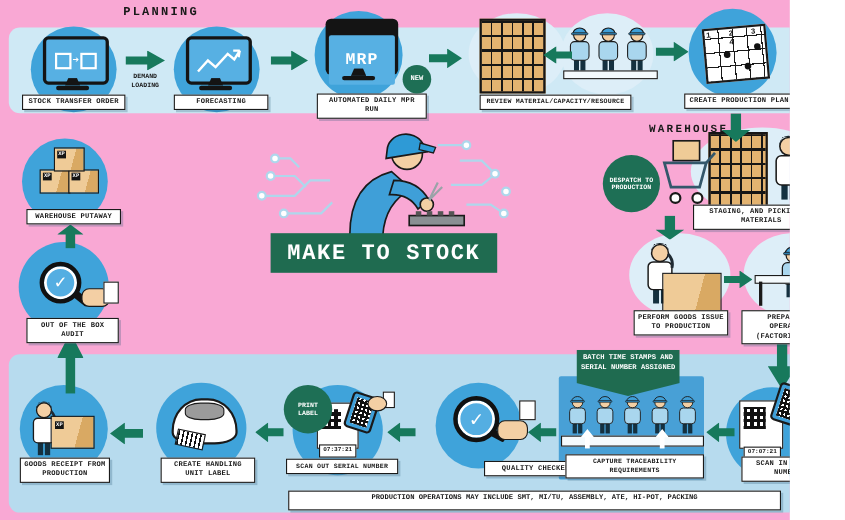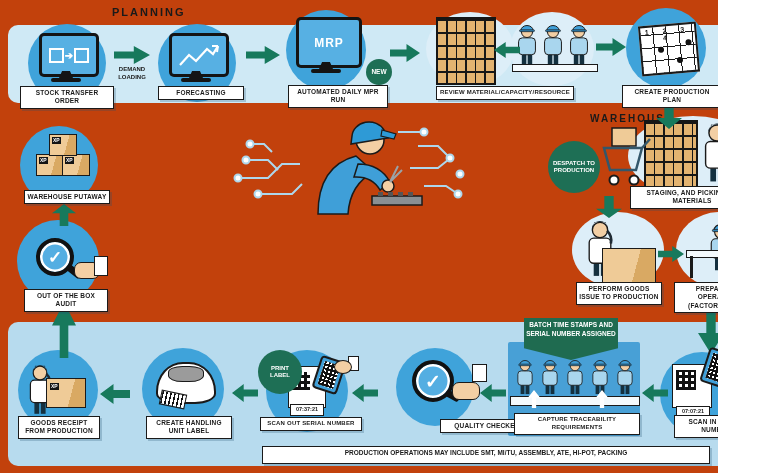--- a/index.html
+++ b/index.html
@@ -1,17 +1,17 @@
 <!DOCTYPE html>
 <html><head>
 <meta charset="utf-8">
 <style>
   html,body{margin:0;padding:0;background:#fff;}
-  .stage{position:relative;width:718px;height:473px;background:#c2410c;overflow:hidden;
-         font-family:Liberation Sans, sans-serif;color:#1a1a1a;}
+  .stage{position:relative;width:718px;height:473px;background:#f9a8d4;overflow:hidden;
+         font-family:Liberation Mono, monospace;color:#1a1a1a;}
   .abs{position:absolute;}
   
   .panel{position:absolute;border-radius:10px;}
   .panel.top{left:8px;top:25px;width:732px;height:78px;background:#cfe9f5;}
   .panel.bottom{left:8px;top:322px;width:734px;height:144px;background:#b7dbee;}
   
   .sec-h{position:absolute;font-weight:bold;letter-spacing:2px;font-size:11px;}
   
   .disc{position:absolute;border-radius:50%;background:#3fa3da;z-index:1;}
   .halo{position:absolute;border-radius:50%;background:#ddeef8;z-index:1;}
@@ -146,21 +146,21 @@
     </div>
   </div>
   <div class="neck" style="left:189px;top:71px;width:14px;height:7px;"></div>
   <div class="base" style="left:181px;top:78px;width:30px;height:4px;"></div>
   <div class="tag" style="left:158px;top:86px;width:80px;">FORECASTING</div>
 
   <div class="arr right" style="left:246px;top:46px;width:34px;height:18px;"></div>
 
   <div class="disc" style="left:286px;top:10px;width:80px;height:80px;"></div>
   <div class="monitor" style="left:296px;top:17px;width:60px;height:45px;">
-    <div class="screen" style="font-size:12px;letter-spacing:1px;">MRP</div>
+    <div class="screen" style="font-size:15px;letter-spacing:1px;margin-top:12px;">MRP</div>
   </div>
   <div class="neck" style="left:319px;top:62px;width:14px;height:7px;"></div>
   <div class="base" style="left:311px;top:69px;width:30px;height:4px;"></div>
   <div class="badge" style="left:366px;top:59px;width:26px;height:26px;font-size:6.5px;">NEW</div>
   <div class="tag" style="left:288px;top:85px;width:94px;">AUTOMATED DAILY MPR RUN</div>
 
   <div class="arr right" style="left:390px;top:44px;width:30px;height:18px;"></div>
 
   <div class="halo" style="left:426px;top:12px;width:88px;height:74px;"></div>
   <div class="rack" style="left:436px;top:17px;width:56px;height:64px;"></div>
@@ -283,20 +283,21 @@
     <path d="M88 20 l14 4 -2 5 -13 -3 z" fill="#2e9ad6" stroke="#1a1a1a" stroke-width="1.2"></path>
     <path d="M64 54 q22 0 32 18 l-10 8 q-8 -14 -26 -13 z" fill="#3f9fd8" stroke="#1a1a1a" stroke-width="1.5"></path>
     <circle cx="94" cy="76" r="6" fill="#f3cfa4" stroke="#1a1a1a" stroke-width="1.5"></circle>
     <path d="M96 72 l8 -16 m-8 16 l12 -12" stroke="#9aa3a8" stroke-width="2" fill="none"></path>
     <rect x="78" y="86" width="50" height="9" fill="#8a8f93" stroke="#1a1a1a" stroke-width="1.5"></rect>
     <rect x="84" y="82" width="5" height="4" fill="#555"></rect>
       <rect x="94" y="82" width="5" height="4" fill="#555"></rect>
     <rect x="104" y="82" width="5" height="4" fill="#555"></rect>
       <rect x="114" y="82" width="5" height="4" fill="#555"></rect>
   </svg>
+  <div class="mts-banner" style="left:246px;top:212px;width:206px;height:36px;">MAKE TO STOCK</div>
 
   <div class="panel bottom"></div>
 
   <div class="disc" style="left:18px;top:350px;width:80px;height:80px;"></div>
   <svg class="fig" style="left:24px;top:358px;" width="32" height="62">
       <use href="#coatperson"></use>
     </svg>
   <div class="carton" style="left:46px;top:378px;width:38px;height:28px;">
     <span class="stamp" style="left:3px;top:4px;">XP</span>
     </div>

